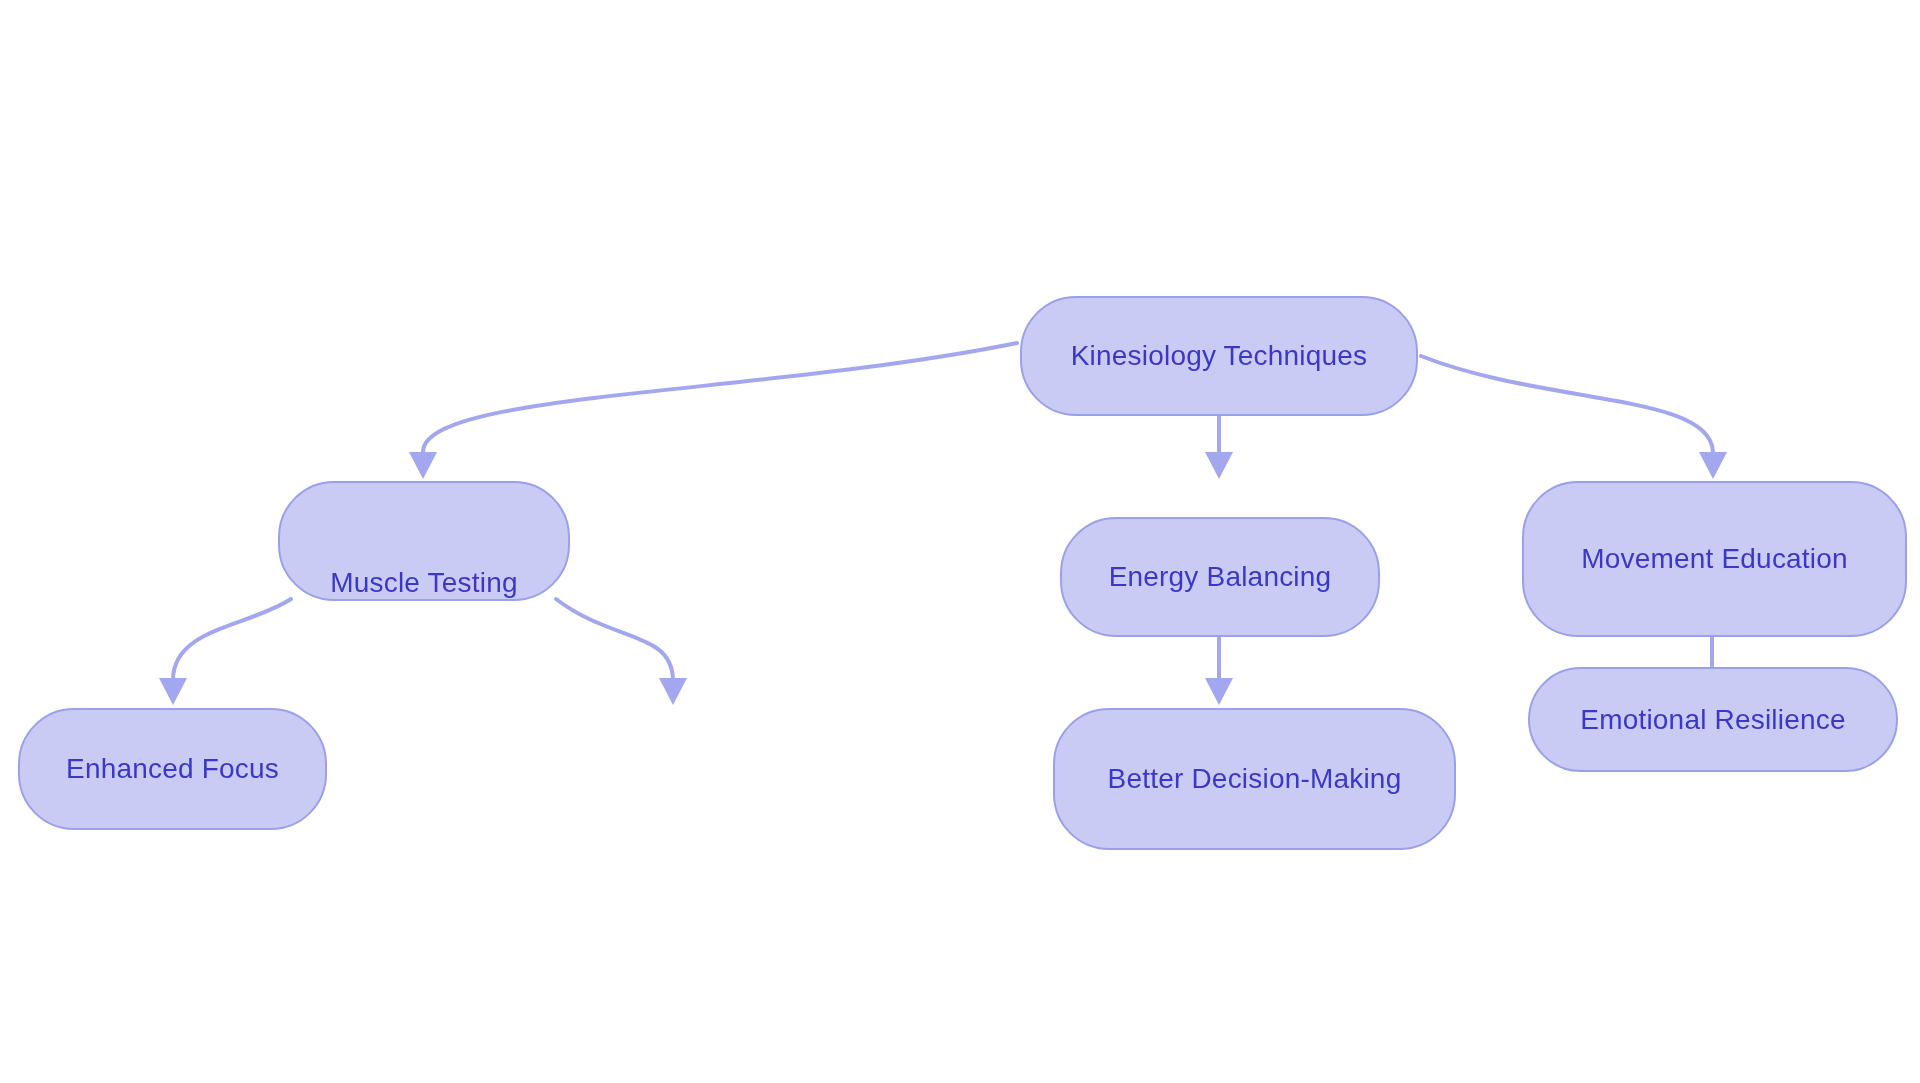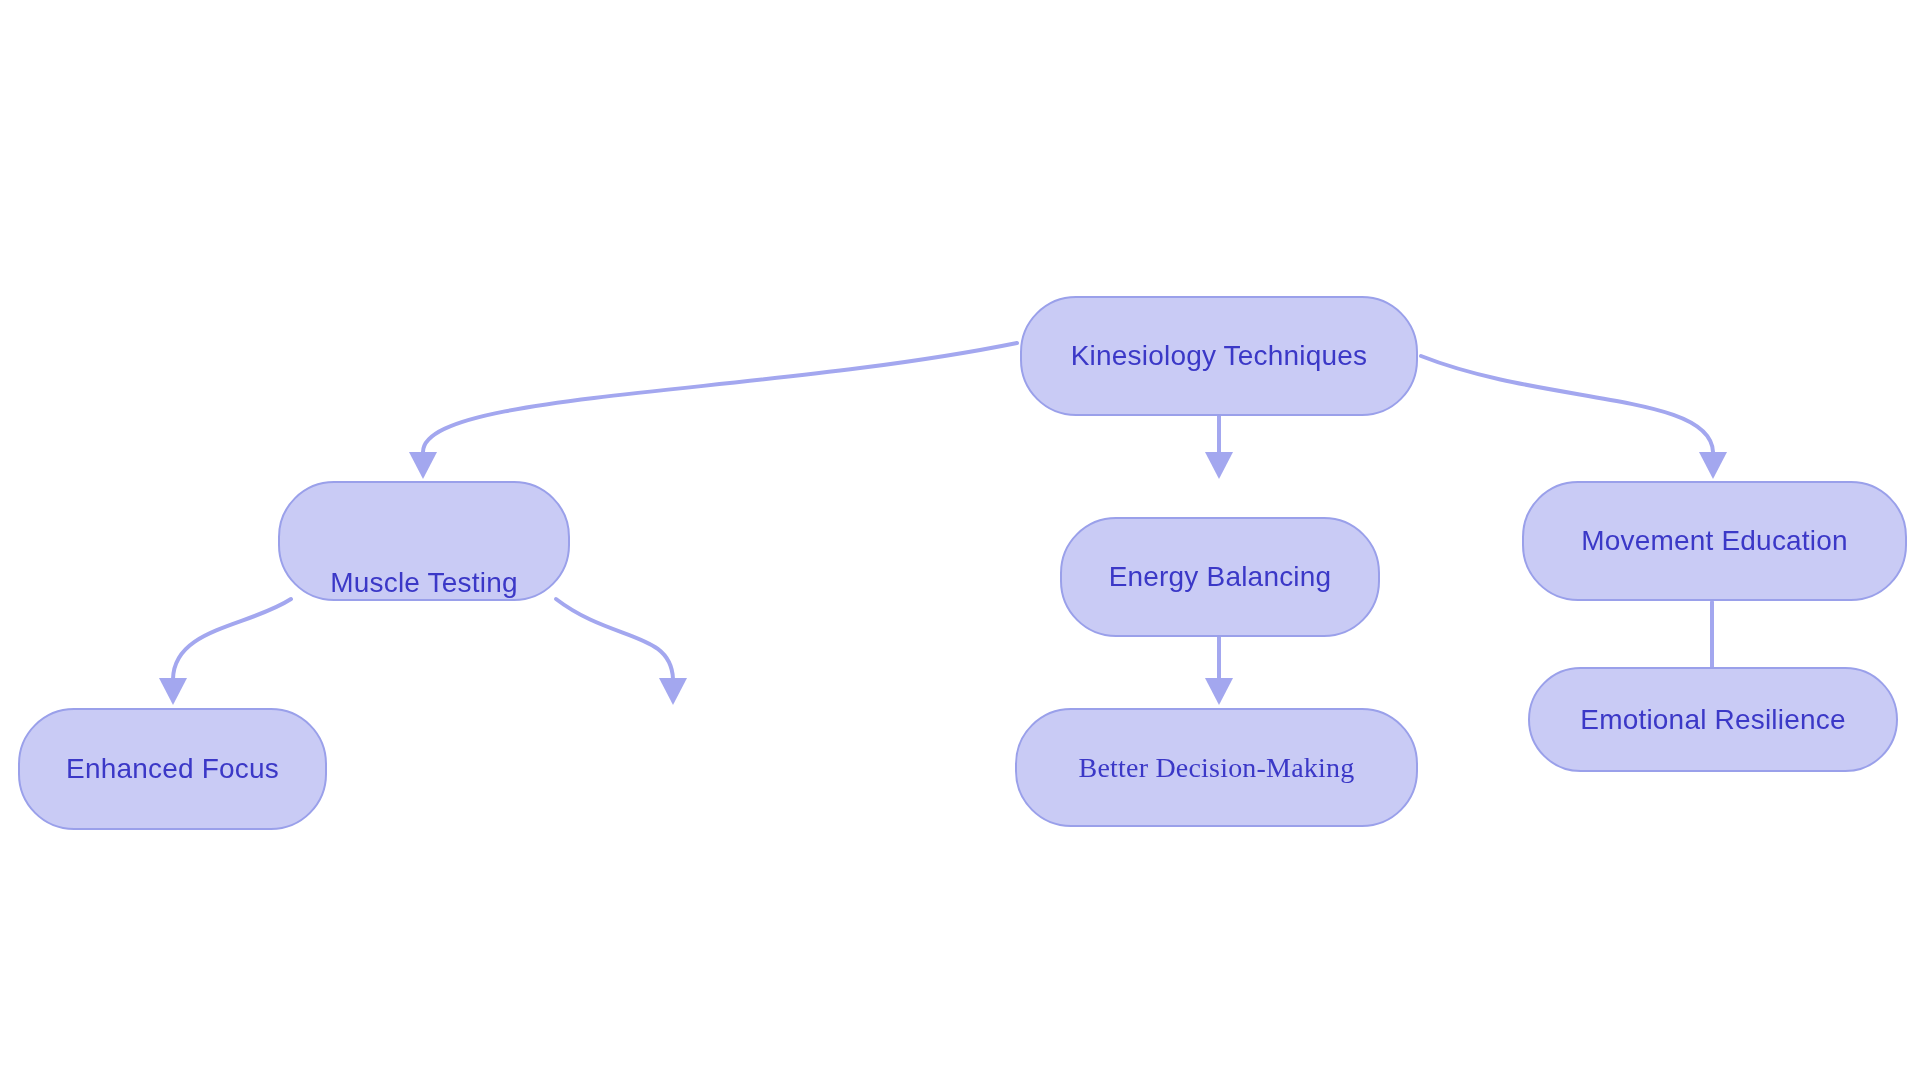--- a/index.html
+++ b/index.html
@@ -35,24 +35,24 @@
     text-align: center;
     color: #3b38c7;
     font-size: 28px;
     letter-spacing: 0.2px;
     white-space: nowrap;
   }
   
   .n-root       { left: 1020px; top: 252px; width: 398px; height: 120px; margin-top: 44px; }
   .n-muscle     { left: 278px;  top: 481px; width: 292px; height: 120px; align-items: flex-end; }
   .n-energy     { left: 1060px; top: 481px; width: 320px; height: 120px; margin-top: 36px; }
-  .n-movement   { left: 1522px; top: 481px; width: 385px; height: 120px; text-align: right; }
+  .n-movement   { left: 1522px; top: 481px; width: 385px; height: 156px; text-align: right; }
   .n-focus      { left: 18px;   top: 708px; width: 309px; height: 122px; }
   .n-memory     { left: 433px;  top: 708px; width: 480px; height: 119px; }
-  .n-decision   { left: 1015px; top: 708px; width: 403px; height: 119px; font-family: Liberation Serif, serif; }
+  .n-decision   { left: 1053px; top: 708px; width: 403px; height: 142px; }
   .n-resilience { left: 1528px; top: 667px; width: 370px; height: 105px; }
 
   .edge-path {
     fill: none;
     stroke: #a3a7ef;
     stroke-width: 4px;
     stroke-linecap: round;
   }
   .arrow-head {
     fill: #a3a7ef;

